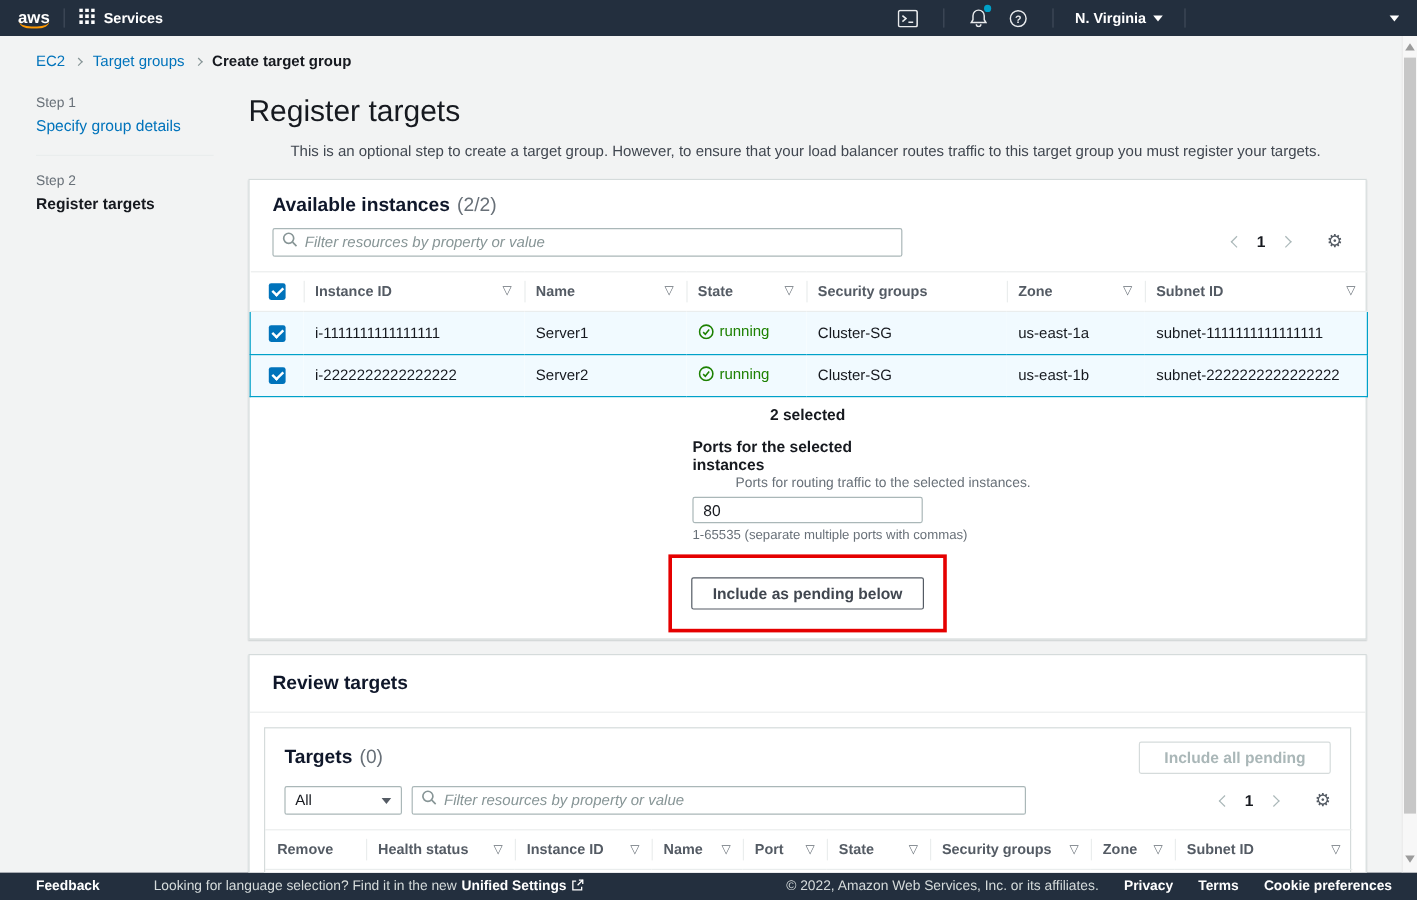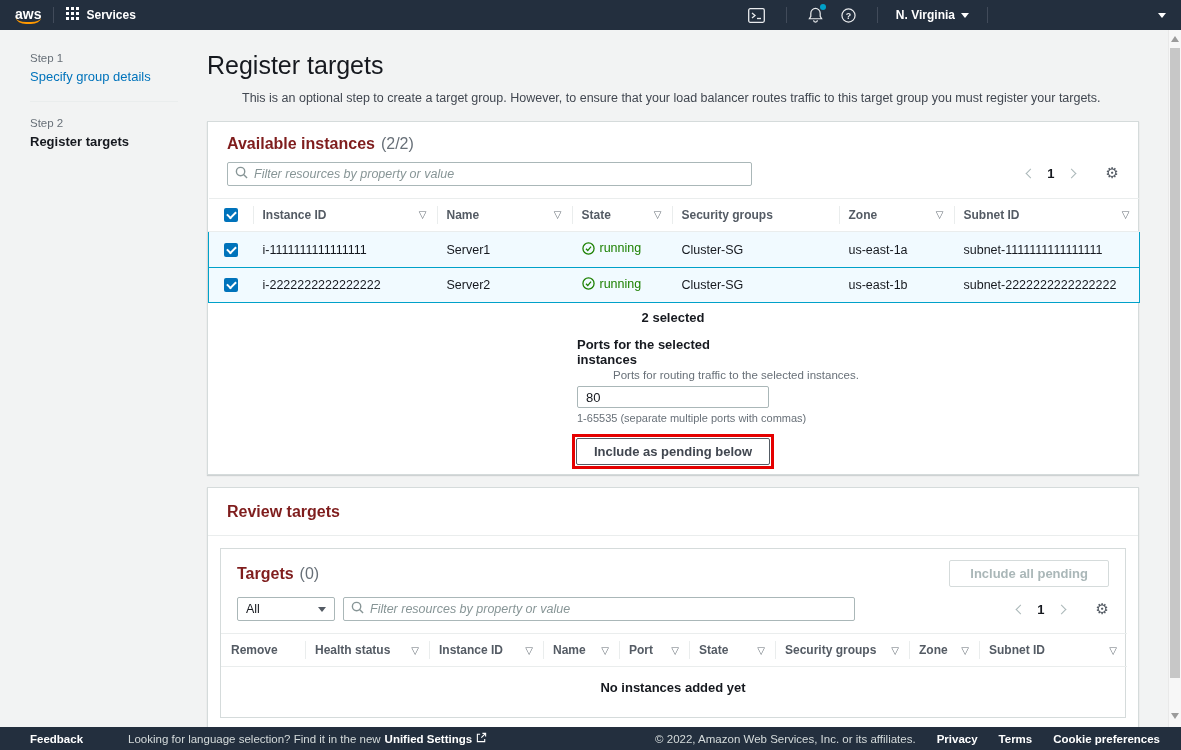--- a/index.html
+++ b/index.html
@@ -45,21 +45,21 @@
 
   .main { margin-left:29px; width:932px; }
   h1.page-title { font-size:25px; font-weight:400; color:#16191f; margin:0 0 11px; line-height:1.1; }
   .page-desc { font-size:12.5px; color:#414750; margin-bottom:16px;margin-left:35px; }
 
   .card { background:#fff; border:1px solid #d5dbdb; box-shadow:0 1px 1px rgba(0,28,36,.15); }
   .card + .card { margin-top:12px; }
 
   
   .card-head { padding:13px 19px 9px; display:flex; align-items:baseline; gap:6px; }
-  .card-title { font-size:16px; font-weight:700; color:#7f1d1d; }
+  .card-title { font-size:16px; font-weight:700; color:#0f172a; }
   .card-count { font-size:16px; color:#687078; }
   .toolbar { display:flex; align-items:center; padding:0 19px 12px; }
   .filter-box { display:flex; align-items:center; border:1px solid #aab7b8; border-radius:2px; height:24px;
     padding:0 7px; background:#fff; gap:6px; }
   .filter-box input { border:none; outline:none; flex:1; font-size:12.5px; font-family:inherit; color:#16191f; background:transparent; }
   .filter-box input::placeholder { font-style:italic; color:#879596; }
   .fb-avail { width:525px; }
   .pager { margin-left:auto; display:flex; align-items:center; gap:13px; }
   .pchev { width:7px; height:7px; border-top:1.6px solid #aab7b8; border-left:1.6px solid #aab7b8; display:inline-block; }
   .pchev.left { transform:rotate(-45deg); }
@@ -87,21 +87,21 @@
   .state { display:inline-flex; align-items:center; gap:5px; color:#1d8102; }
 
   .selected-bar { text-align:center; font-size:13px; font-weight:700; padding:7px 0 2px; }
   .ports-block { width:192px; margin:10px auto 0; }
   .ports-label { font-size:13px; font-weight:700; margin-bottom:2px; }
   .ports-desc { font-size:11.5px; color:#687078; margin-bottom:5px; white-space:nowrap;margin-left:36px; }
   .port-input { width:100%; height:22px; border:1px solid #aab7b8; border-radius:2px; padding:0 8px;
     font-size:13px; font-family:inherit; color:#16191f; }
   .ports-hint { font-size:11px; color:#687078; margin-top:4px; white-space:nowrap; }
   .include-wrap { text-align:center; margin-top:10px; padding-bottom:5px; }
-  .red-box { display:inline-block; border:3px solid #e50000; padding:1px; }
+  .red-box { display:inline-block; border:3px solid #e50000; padding:16px; }
   .btn { background:#fff; border:1px solid #545b64; border-radius:2px; font-size:13px; font-weight:700;
     color:#414750; padding:5px 17px; font-family:inherit; cursor:pointer; }
   .btn-disabled { border:1px solid #d5dbdb; color:#aab7b8; cursor:default; padding:5px 20px; }
 
   
   .review-head { padding:15px 19px 14px; border-bottom:1px solid #eaeded; }
   .review-body { padding:12px; }
   .inner-card { border:1px solid #d5dbdb; background:#fff; }
   .inner-head { display:flex; align-items:center; justify-content:space-between; padding:11px 16px 8px; }
   .inner-title-wrap { display:flex; align-items:baseline; gap:6px; }
@@ -181,20 +181,27 @@
       <span class="caret-down"></span>
     </div>
     <div class="nav-div"></div>
     <div class="acct-spacer"></div>
     <span class="caret-down"></span>
   </div>
 </div>
 
 <div class="content">
 
+  <div class="breadcrumb">
+    <a href="#">EC2</a>
+    <span class="crumb-chev"></span>
+    <a href="#">Target groups</a>
+    <span class="crumb-chev"></span>
+    <span class="crumb-current">Create target group</span>
+  </div>
 
   <div class="layout">
 
     <div class="sidebar">
       <div class="step-label">Step 1</div>
       <a href="#" class="step-link">Specify group details</a>
       <div class="side-div"></div>
       <div class="step-label">Step 2</div>
       <div class="step-current">Register targets</div>
     </div>

